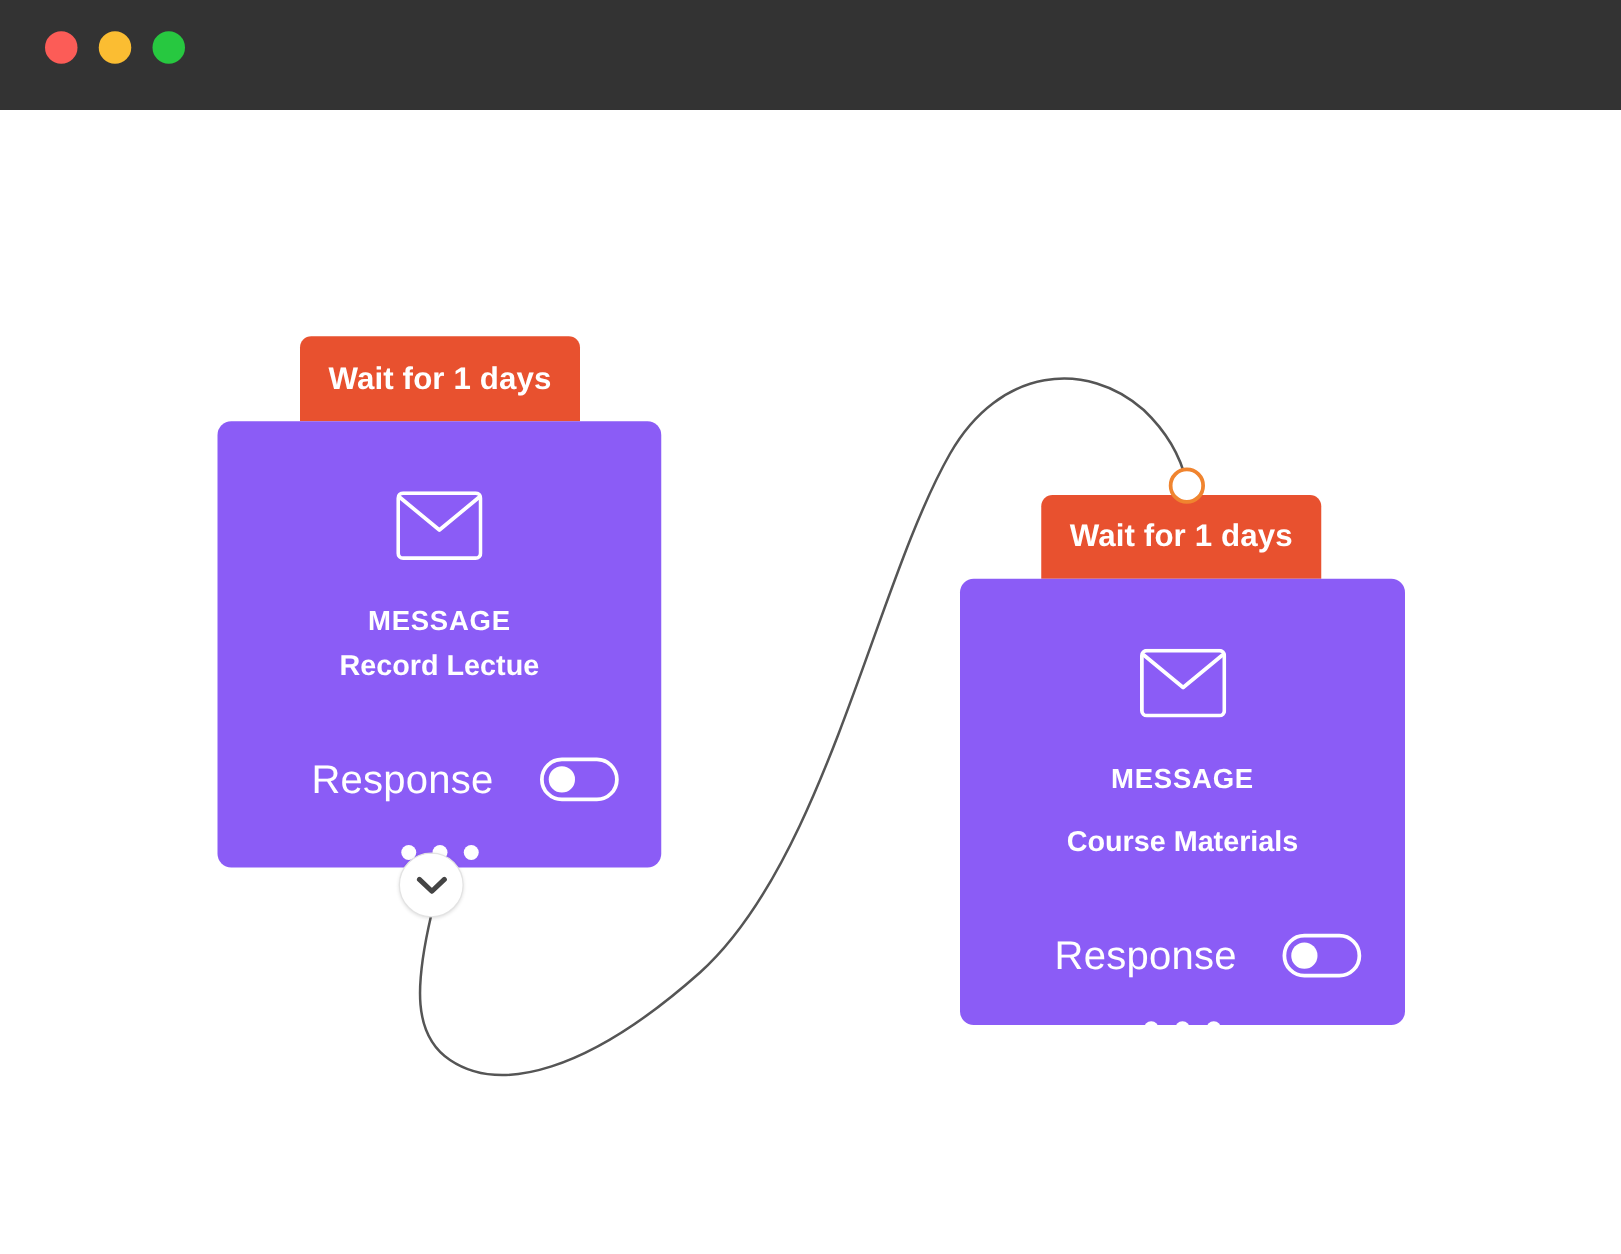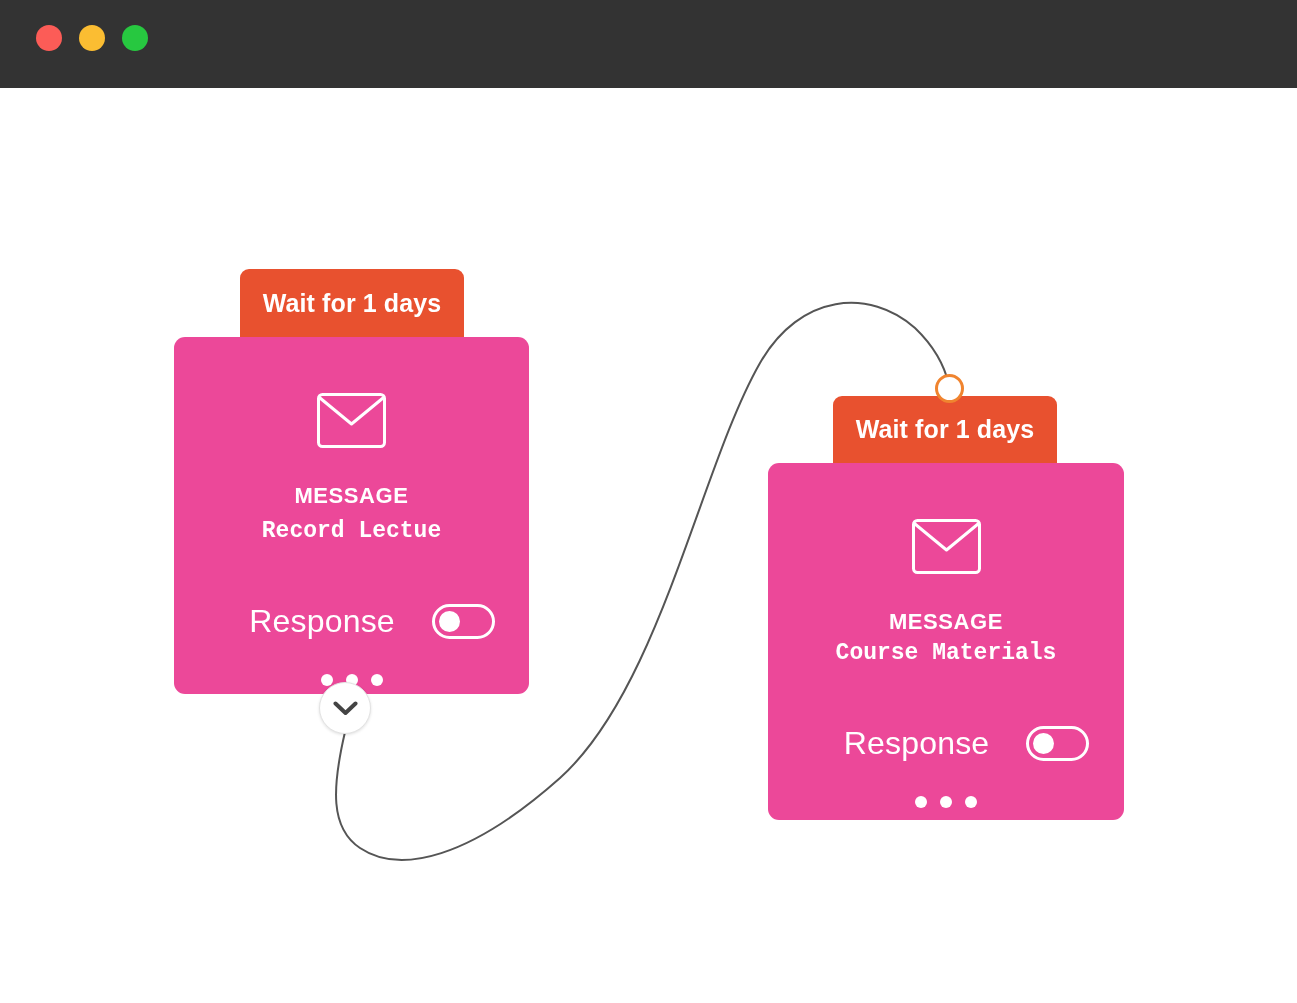--- a/index.html
+++ b/index.html
@@ -80,21 +80,21 @@
     letter-spacing: 0.1px;
     display: flex;
     align-items: center;
     justify-content: center;
     z-index: 1;
   }
 
   .card {
     position: absolute;
     box-sizing: border-box;
-    background: #ec4899;
+    background: #8b5cf6;
     border-radius: 11px;
     z-index: 2;
     display: flex;
     flex-direction: column;
     align-items: center;
   }
 
   .envelope-icon {
     display: block;
   }
@@ -103,21 +103,20 @@
     color: #ffffff;
     font-size: 22px;
     font-weight: bold;
     letter-spacing: 0.6px;
     text-align: center;
   }
   .card-title {
     color: #ffffff;
     font-size: 23px;
     font-weight: bold;
-    font-family: Liberation Mono, monospace;
   }
 
   .response-row {
     display: flex;
     align-items: center;
     justify-content: center;
   }
   .response-label {
     color: #ffffff;
     font-size: 32px;
@@ -248,21 +247,21 @@
       <div class="card" style="left:768px; top:375px; width:356px; height:357px;">
 
         <span class="envelope-icon" style="margin-top:56px;">
           <svg width="69" height="55" viewBox="0 0 69 55" fill="none">
             <rect x="1.5" y="1.5" width="66" height="52" rx="4" ry="4" stroke="#ffffff" stroke-width="3" fill="none"></rect>
             <path d="M 3 5 L 34.5 31 L 66 5" stroke="#ffffff" stroke-width="3" fill="none" stroke-linecap="round" stroke-linejoin="round"></path>
           </svg>
         </span>
 
         <div class="card-kind" style="margin-top:31px;">MESSAGE</div>
-        <div class="card-title" style="margin-top:5px;">Course Materials</div>
+        <div class="card-title" style="margin-top:24px;">Course Materials</div>
 
         <div class="response-row" style="margin-top:59px; gap:37px;">
           <span class="response-label">Response</span>
           <span class="toggle" style="width:63px; height:35px;">
             <span class="knob" style="width:21px; height:21px; left:4px; top:4px;"></span>
           </span>
         </div>
 
         <div class="dots" style="margin-top:34px; gap:13px;">
           <span style="width:12px; height:12px;"></span>

